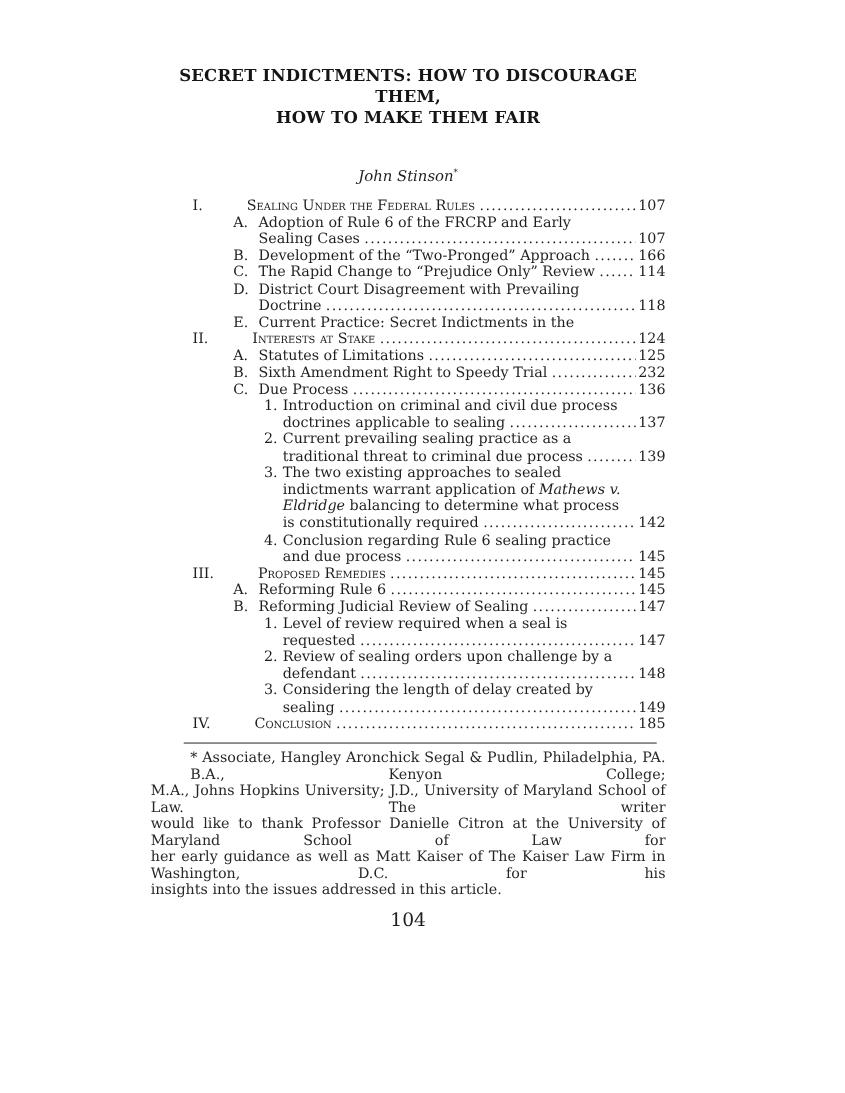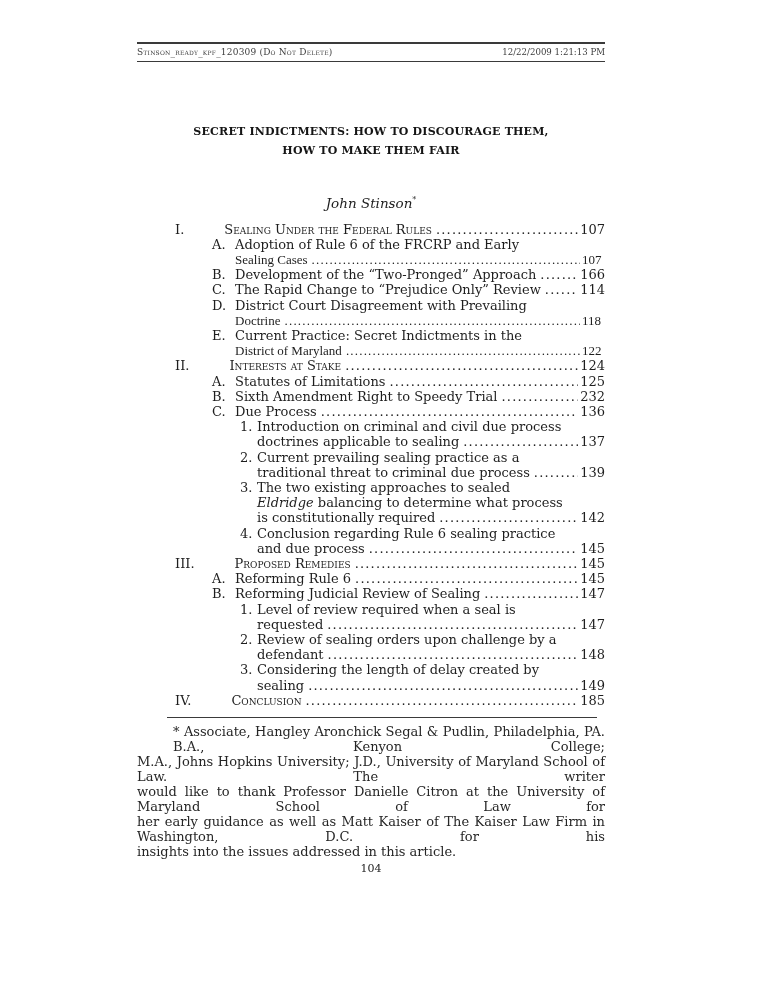--- a/index.html
+++ b/index.html
@@ -20,65 +20,61 @@
     border-bottom: 1.2px solid #3a3a3a;
     padding: 2px 0 3px 0;
     display: flex; justify-content: space-between; align-items: baseline;
     font-size: 9px; line-height: 12px; color: #3c3c3c;
   }
   .runhead .fname { font-variant: small-caps; letter-spacing: 0.2px; }
   .runhead .stamp { font-size: 8.6px; }
   
   .title {
     margin-top: 60px; text-align: center;
-    font-size: 11px; font-weight: bold; line-height: 19px;
+    font-size: 15px; font-weight: bold; line-height: 19px;
     color: #151515; letter-spacing: 0.2px;
   }
   
   .byline { margin-top: 31px; text-align: center; font-size: 13.5px; line-height: 17px; font-style: italic; }
   .byline sup { font-size: 8px; font-style: normal; }
   
   .toc { margin-top: 10px; font-size: 13px; color: #1e1e1e; }
   .toc-row { display: flex; align-items: baseline; line-height: 15.2px; }
   .toc-row .t { white-space: nowrap; flex: 0 1 auto; }
   .sc { font-variant: small-caps; margin-left: 36px; }
   .toc-row.lv1 { padding-left: 38px; }
   .toc-row.lv1 .lbl { margin-right: 4px; flex: none; }
   .toc-row.lv2 { padding-left: 75px; }
   .toc-row.lv2 .lbl { flex: 0 0 23px; }
-  .toc-row.lv2.cont { padding-left: 98px; font-family: Liberation Serif, serif; }
+  .toc-row.lv2.cont { padding-left: 98px; }
   .toc-row.lv3 { padding-left: 103px; }
   .toc-row.lv3 .lbl { flex: 0 0 17px; }
   .toc-row.lv3.cont { padding-left: 120px; }
   .leader {
     flex: 1 1 auto; min-width: 10px; overflow: hidden; white-space: nowrap;
     margin: 0 2px 0 4px; height: 15.2px;
   }
   .leader::after {
     content: "..........................................................................................................................................................";
     letter-spacing: 1.2px;
   }
   .pg { flex: none; min-width: 23px; text-align: left; }
   
   .fnsep { margin: 9px 8px 0 30px; border-top: 1.3px solid #3a3a3a; height: 0; }
   .footnote { margin-top: 6px; font-size: 13px; line-height: 15px; color: #262626; }
   .fn-line.justify { text-align: justify; text-align-last: justify; }
   .fn-line.fn-first { padding-left: 36px; }
   
-  .folio { margin-top: 2px; text-align: center; font-size: 11px; line-height: 15px; }
+  .folio { margin-top: 13px; text-align: center; font-size: 17px; line-height: 15px; }
 </style>
 </head>
 <body>
 
 <div class="page">
 
-  <div class="runhead">
-    <span class="fname">Stinson_ready_kpf_120309 (Do Not Delete)</span>
-    <span class="stamp">12/22/2009 1:21:13 PM</span>
-  </div>
 
   <div class="title">
     <div>SECRET INDICTMENTS: HOW TO DISCOURAGE THEM,</div>
     <div>HOW TO MAKE THEM FAIR</div>
   </div>
 
   <div class="byline"><span>John Stinson</span><sup>*</sup></div>
 
   <div class="toc">
       <div class="toc-row lv1">
@@ -114,25 +110,20 @@
       </div>
       <div class="toc-row lv2 cont">
         <span class="t">Doctrine</span>
         <span class="leader"></span>
         <span class="pg">118</span>
       </div>
       <div class="toc-row lv2">
         <span class="lbl">E.</span>
         <span class="t">Current Practice: Secret Indictments in the</span>
       </div>
-      <div class="toc-row lv2 cont">
-        <span class="t">District of Maryland</span>
-        <span class="leader"></span>
-        <span class="pg">122</span>
-      </div>
       <div class="toc-row lv1">
         <span class="lbl">II.</span>
         <span class="t sc">Interests at Stake</span>
         <span class="leader"></span>
         <span class="pg">124</span>
       </div>
       <div class="toc-row lv2">
         <span class="lbl">A.</span>
         <span class="t">Statutes of Limitations</span>
         <span class="leader"></span>
@@ -164,20 +155,23 @@
         <span class="t">Current prevailing sealing practice as a</span>
       </div>
       <div class="toc-row lv3 cont">
         <span class="t">traditional threat to criminal due process</span>
         <span class="leader"></span>
         <span class="pg">139</span>
       </div>
       <div class="toc-row lv3">
         <span class="lbl">3.</span>
         <span class="t">The two existing approaches to sealed</span>
+      </div>
+      <div class="toc-row lv3 cont">
+        <span class="t">indictments warrant application of <i>Mathews v.</i></span>
       </div>
       <div class="toc-row lv3 cont">
         <span class="t"><i>Eldridge</i> balancing to determine what process</span>
       </div>
       <div class="toc-row lv3 cont">
         <span class="t">is constitutionally required</span>
         <span class="leader"></span>
         <span class="pg">142</span>
       </div>
       <div class="toc-row lv3">

